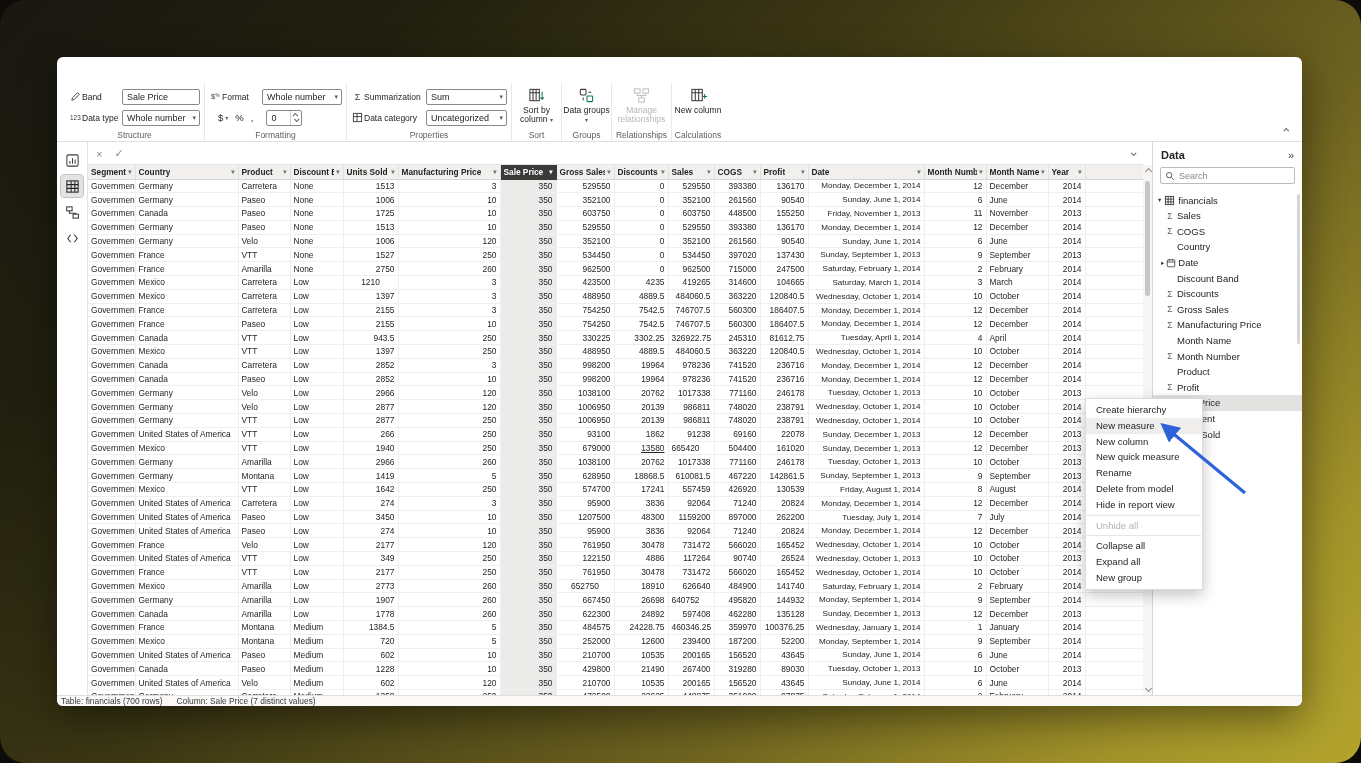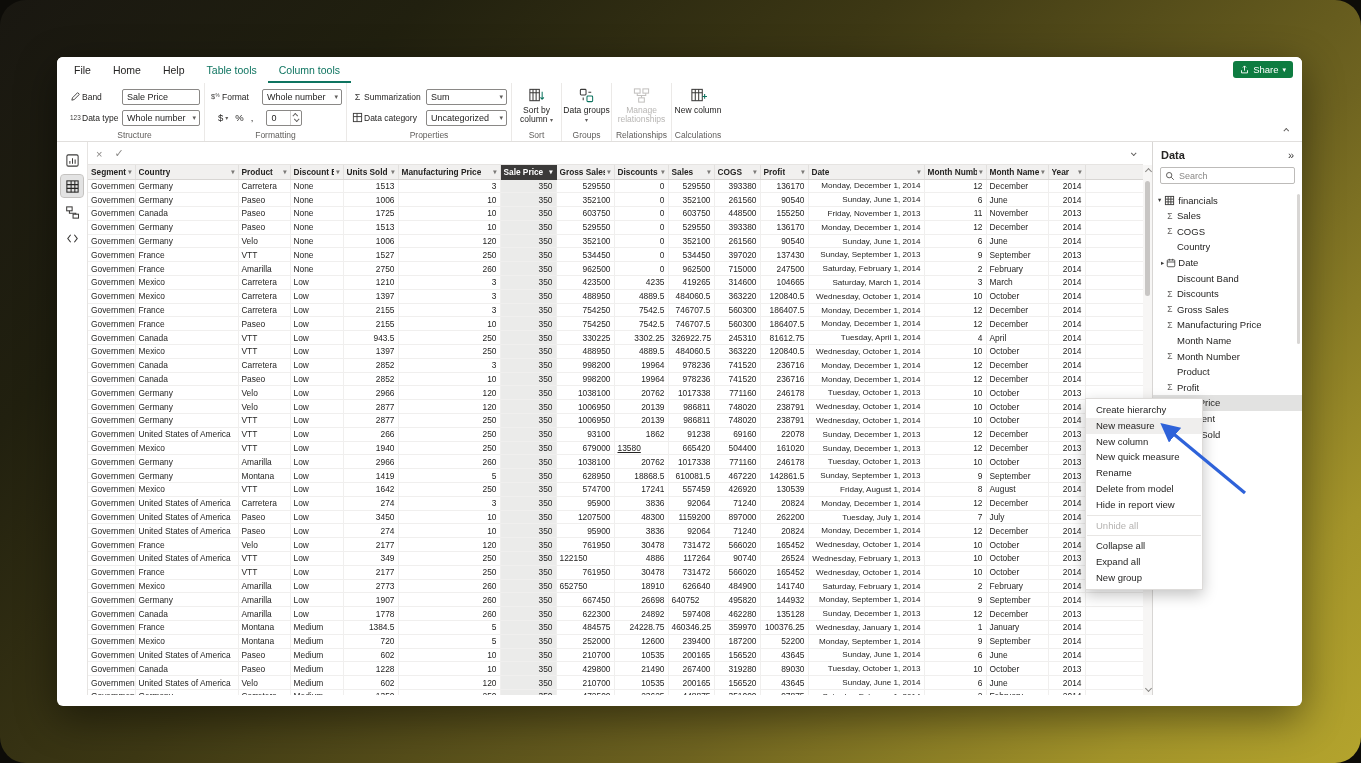--- a/index.html
+++ b/index.html
@@ -125,39 +125,20 @@
 
   
   .arrow { position:absolute; left:1075px; top:352px; z-index:50; pointer-events:none; }
 </style>
 </head>
 <body>
 
 <div class="canvas">
   <div class="window">
 
-    <div class="tabbar">
-      <div class="tab-list">
-          <div class="tab">File</div>
-          <div class="tab">Home</div>
-          <div class="tab">Help</div>
-          <div class="tab contextual">Table tools</div>
-          <div class="tab contextual active">Column tools</div>
-        </div>
-      <div class="share-btn">
-        <span class="share-ic">
-          <svg viewBox="0 0 12 12" fill="none" stroke="#fff" stroke-width="1.2">
-              <path d="M2 7v3.5h8V7"></path>
-              <path d="M6 1.5v6M3.8 3.4L6 1.2l2.2 2.2"></path>
-            </svg>
-        </span>
-        <span>Share</span>
-        <span class="chev-w">▾</span>
-      </div>
-    </div>
 
     <div class="ribbon">
 
       <div class="rgroup" style="left:8px;width:140px">
         <div class="rrow" style="top:5px">
           <span class="ric">
             <svg viewBox="0 0 12 12" fill="none" stroke="#3b3a39" stroke-width="1">
                 <path d="M2 10l.7-2.6 5.6-5.6 1.9 1.9-5.6 5.6z"></path>
               </svg>
           </span>
@@ -582,21 +563,21 @@
               <td style="text-align: right;">2</td>
               <td style="text-align: left;">February</td>
               <td style="text-align: right;">2014</td>
               <td class="fill"></td>
             </tr>
             <tr>
               <td style="text-align: left;">Government</td>
               <td style="text-align: left;">Mexico</td>
               <td style="text-align: left;">Carretera</td>
               <td style="text-align: left;">Low</td>
-              <td style="text-align: right;">1210</td>
+              <td style="text-align: center;">1210</td>
               <td style="text-align: right;">3</td>
               <td class="selcol" style="text-align: right;">350</td>
               <td style="text-align: right;">423500</td>
               <td style="text-align: right;">4235</td>
               <td style="text-align: right;">419265</td>
               <td style="text-align: right;">314600</td>
               <td style="text-align: right;">104665</td>
               <td class="datecol" style="text-align: right;">Saturday, March 1, 2014</td>
               <td style="text-align: right;">3</td>
               <td style="text-align: left;">March</td>
@@ -814,22 +795,22 @@
             </tr>
             <tr>
               <td style="text-align: left;">Government</td>
               <td style="text-align: left;">Mexico</td>
               <td style="text-align: left;">VTT</td>
               <td style="text-align: left;">Low</td>
               <td style="text-align: right;">1940</td>
               <td style="text-align: right;">250</td>
               <td class="selcol" style="text-align: right;">350</td>
               <td style="text-align: right;">679000</td>
-              <td style="text-align: left; text-decoration: underline;">13580</td>
-              <td style="text-align: right;">665420</td>
+              <td style="text-align: right; text-decoration: underline;">13580</td>
+              <td style="text-align: left;">665420</td>
               <td style="text-align: right;">504400</td>
               <td style="text-align: right;">161020</td>
               <td class="datecol" style="text-align: right;">Sunday, December 1, 2013</td>
               <td style="text-align: right;">12</td>
               <td style="text-align: left;">December</td>
               <td style="text-align: right;">2013</td>
               <td class="fill"></td>
             </tr>
             <tr>
               <td style="text-align: left;">Government</td>
@@ -965,26 +946,26 @@
               <td class="fill"></td>
             </tr>
             <tr>
               <td style="text-align: left;">Government</td>
               <td style="text-align: left;">United States of America</td>
               <td style="text-align: left;">VTT</td>
               <td style="text-align: left;">Low</td>
               <td style="text-align: right;">349</td>
               <td style="text-align: right;">250</td>
               <td class="selcol" style="text-align: right;">350</td>
-              <td style="">122150</td>
+              <td style="text-align: right;">122150</td>
               <td style="text-align: right;">4886</td>
               <td style="text-align: right;">117264</td>
               <td style="text-align: right;">90740</td>
               <td style="text-align: right;">26524</td>
-              <td class="datecol" style="text-align: right;">Wednesday, February 1, 2013</td>
+              <td class="datecol" style="text-align: right;">Wednesday, October 1, 2013</td>
               <td style="text-align: right;">10</td>
               <td style="text-align: left;">October</td>
               <td style="text-align: right;">2013</td>
               <td class="fill"></td>
             </tr>
             <tr>
               <td style="text-align: left;">Government</td>
               <td style="text-align: left;">France</td>
               <td style="text-align: left;">VTT</td>
               <td style="text-align: left;">Low</td>
@@ -1003,21 +984,21 @@
               <td class="fill"></td>
             </tr>
             <tr>
               <td style="text-align: left;">Government</td>
               <td style="text-align: left;">Mexico</td>
               <td style="text-align: left;">Amarilla</td>
               <td style="text-align: left;">Low</td>
               <td style="text-align: right;">2773</td>
               <td style="text-align: right;">260</td>
               <td class="selcol" style="text-align: right;">350</td>
-              <td style="text-align: left;">652750</td>
+              <td style="text-align: center;">652750</td>
               <td style="text-align: right;">18910</td>
               <td style="text-align: right;">626640</td>
               <td style="text-align: right;">484900</td>
               <td style="text-align: right;">141740</td>
               <td class="datecol" style="text-align: right;">Saturday, February 1, 2014</td>
               <td style="text-align: right;">2</td>
               <td style="text-align: left;">February</td>
               <td style="text-align: right;">2014</td>
               <td class="fill"></td>
             </tr>
@@ -1307,20 +1288,24 @@
               </span>
               <span class="f-label">Units Sold</span>
             </div>
           </div>
         <div class="pane-scroll">
             <div class="pane-thumb"></div>
           </div>
       </div>
     </div>
 
+    <div class="statusbar">
+      <span>Table: financials (700 rows)</span>
+      <span>Column: Sale Price (7 distinct values)</span>
+    </div>
 
     <div class="menu">
         <div class="menu-item">Create hierarchy</div>
         <div class="menu-item hl">New measure</div>
         <div class="menu-item">New column</div>
         <div class="menu-item">New quick measure</div>
         <div class="menu-item">Rename</div>
         <div class="menu-item">Delete from model</div>
         <div class="menu-item">Hide in report view</div>
         <div class="menu-sep"></div>

